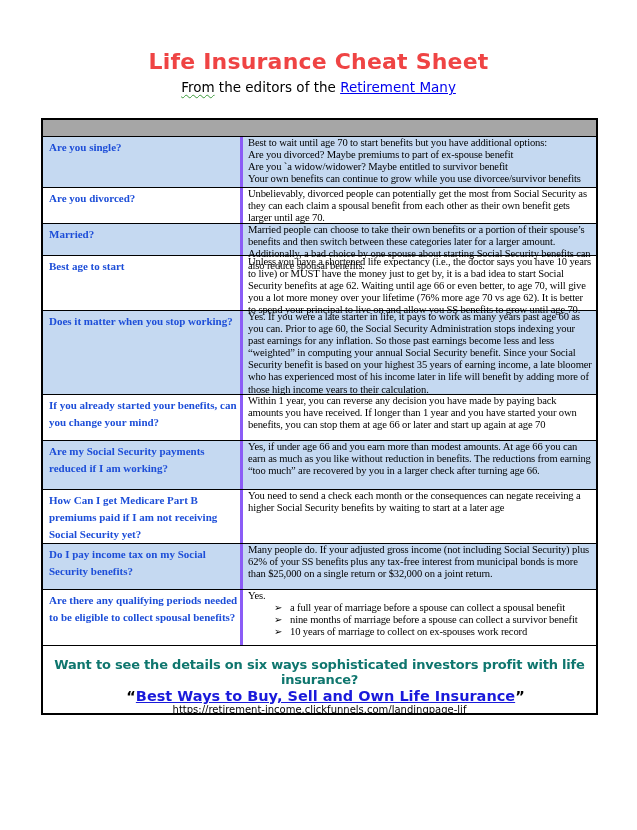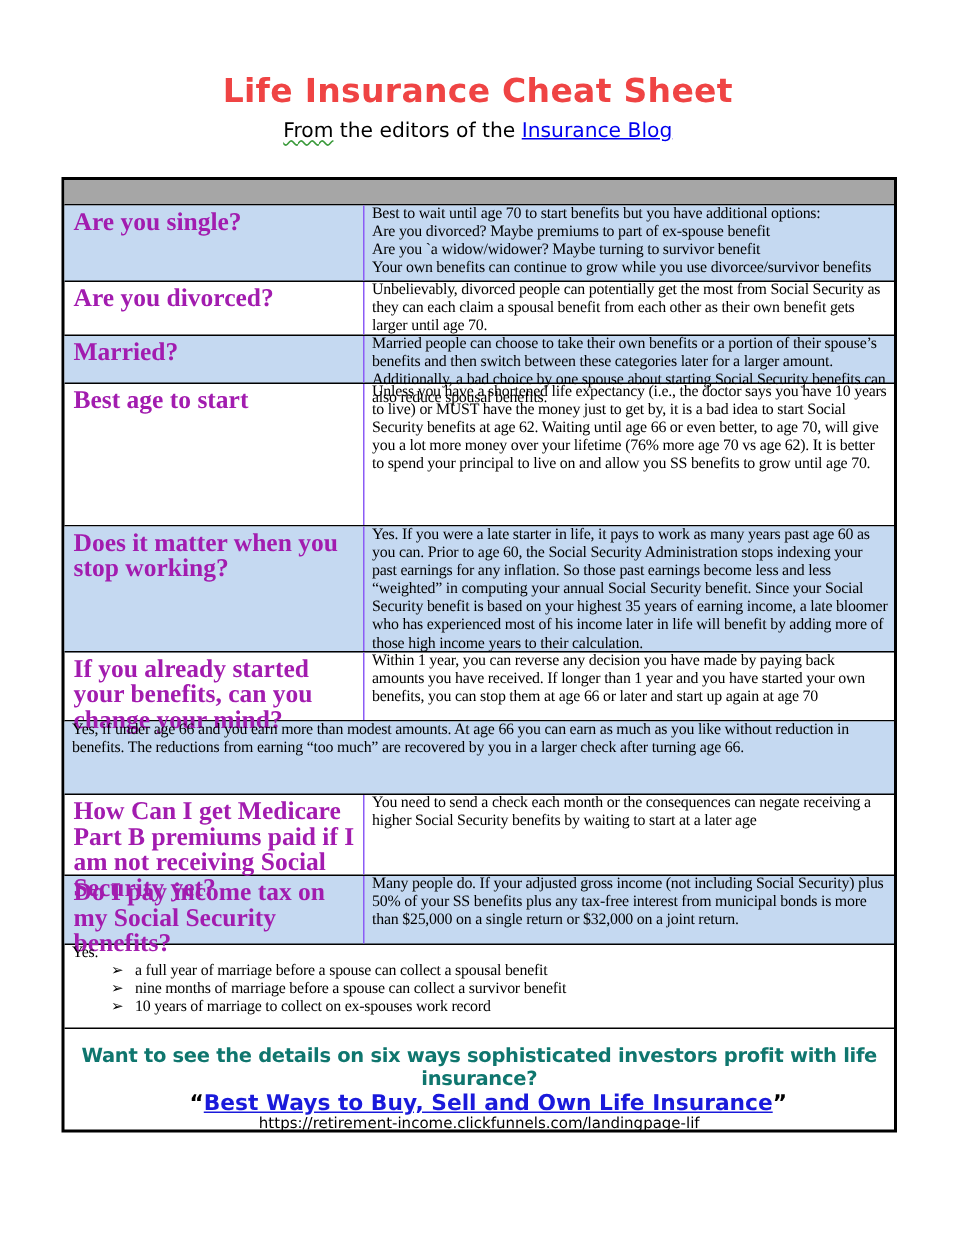--- a/index.html
+++ b/index.html
@@ -17,23 +17,23 @@
   .subtitle a { color: #0000ee; text-decoration: underline; }
   .sheet {
     position: absolute; left: 41px; top: 118px; width: 557px;
     border: 2px solid #000; box-sizing: border-box;
   }
   .header-band { height: 16px; background: #a6a6a6; border-bottom: 1px solid #000; }
   .row { display: flex; border-bottom: 1px solid #000; box-sizing: border-box; }
   .row.shade { background: #c5d9f1; }
   .row:last-child { border-bottom: 1px solid #000; }
   .q {
-    width: 200px; flex: 0 0 200px; border-right: 1px solid #8b5cf6; box-sizing: border-box;
+    width: 200px; flex: 0 0 200px; border-right: 3px solid #8b5cf6; box-sizing: border-box;
     padding: 2px 2px 0 6px;
-    font-family: "Liberation Serif", serif; font-weight: bold; font-size: 17px; line-height: 17px; color: #a21caf;
+    font-family: "Liberation Serif", serif; font-weight: bold; font-size: 11px; line-height: 17px; color: #1d4ed8;
   }
   .a {
     flex: 1; padding: 0 3px 0 5px; box-sizing: border-box;
     font-family: "Liberation Serif", serif; font-size: 10.6px; line-height: 12.1px; color: #000;
     letter-spacing: -0.15px;
   }
   .a p { margin: 0; }
   .a ul { margin: 0; padding-left: 26px; list-style: none; }
   .a li { position: relative; padding-left: 16px; }
   .a li .bullet { position: absolute; left: 0; top: 0; font-size: 10px; }
@@ -49,76 +49,78 @@
   .footer .linkline a { color: #1a1adb; text-decoration: underline; }
   .footer .url {
     font-family: "DejaVu Sans", sans-serif; font-size: 10px; color: #000; margin-top: 0px;
   }
 </style>
 </head>
 <body>
 
 <div class="title">Life Insurance Cheat Sheet</div>
 <div class="subtitle">
-  <span class="squiggle">From</span><span style="white-space:pre"> the editors of the </span><a href="#">Insurance Blog</a>
+  <span class="squiggle">From</span><span style="white-space:pre"> the editors of the </span><a href="#">Retirement Many</a>
 </div>
 
 <div class="sheet">
   <div class="header-band"></div>
 
   <div class="row shade" style="height:51px">
     <div class="q">Are you single?</div>
     <div class="a">
       <p>Best to wait until age 70 to start benefits but you have additional options:</p>
       <p>Are you divorced? Maybe premiums to part of ex-spouse benefit</p>
-      <p>Are you `a widow/widower? Maybe turning to  survivor benefit</p>
+      <p>Are you `a widow/widower? Maybe entitled to  survivor benefit</p>
       <p>Your own benefits can continue to grow while you use divorcee/survivor benefits</p>
     </div>
   </div>
 
   <div class="row" style="height:36px">
     <div class="q">Are you divorced?</div>
     <div class="a">Unbelievably, divorced people can potentially get the most from Social Security as they can each claim a spousal benefit from each other as their own benefit gets larger until age 70.</div>
   </div>
 
   <div class="row shade" style="height:32px">
     <div class="q">Married?</div>
     <div class="a">Married people can choose to take their own benefits or a portion of their spouse’s benefits and then switch between these categories later for a larger amount.  Additionally, a bad choice by one spouse about starting Social Security benefits can also reduce spousal benefits.</div>
   </div>
 
-  <div class="row" style="height:95px">
+  <div class="row" style="height:55px">
     <div class="q">Best age to start</div>
     <div class="a">Unless you have a shortened life expectancy (i.e., the doctor says you have 10 years to live) or MUST have the money just to get by, it is a bad idea to start Social Security benefits at age 62.  Waiting until age 66 or even better, to age 70, will give you a lot more money over your lifetime (76% more age 70 vs age 62). It is better to spend your principal to live on and allow you SS benefits to grow until age 70.</div>
   </div>
 
   <div class="row shade" style="height:84px">
     <div class="q">Does it matter when you stop working?</div>
     <div class="a">Yes. If you were a late starter in life, it pays to work as many years past age 60 as you can.  Prior to age 60, the Social Security Administration stops indexing your past earnings for any inflation.  So those past earnings become less and less “weighted” in computing your annual Social Security benefit.  Since your Social Security benefit is based on your highest 35 years of earning income, a late bloomer who has experienced most of his income later in life will benefit by adding more of those high income years to their calculation.</div>
   </div>
 
   <div class="row" style="height:46px">
     <div class="q">If you already started your benefits, can you change your mind?</div>
     <div class="a">Within 1 year, you can reverse any decision you have made by paying back amounts you have received.  If longer than 1 year and you have started your own benefits, you can stop them at age 66 or later and start up again at age 70</div>
   </div>
 
   <div class="row shade" style="height:49px">
+    <div class="q">Are my Social Security payments reduced if I am working?</div>
     <div class="a">Yes, if under age 66 and you earn more than modest amounts. At age 66 you can earn as much as you like without reduction in benefits. The reductions from earning “too much” are recovered by you in a larger check after turning age 66.</div>
   </div>
 
   <div class="row" style="height:54px">
     <div class="q">How Can I get Medicare Part B premiums paid if I am not receiving Social Security yet?</div>
     <div class="a">You need to send a check each month or the consequences can negate receiving a higher Social Security benefits by waiting to start at a later age</div>
   </div>
 
   <div class="row shade" style="height:46px">
     <div class="q">Do I pay income tax on my Social Security benefits?</div>
-    <div class="a">Many people do. If your adjusted gross income (not including Social Security) plus 50% of your SS benefits plus any tax-free interest from municipal bonds is more than $25,000 on a single return or $32,000 on a joint return.</div>
+    <div class="a">Many people do. If your adjusted gross income (not including Social Security) plus 62% of your SS benefits plus any tax-free interest from municipal bonds is more than $25,000 on a single return or $32,000 on a joint return.</div>
   </div>
 
   <div class="row" style="height:56px">
+    <div class="q">Are there any qualifying periods needed to be eligible to collect spousal benefits?</div>
     <div class="a">
       <p>Yes.</p>
       <ul>
         <li><span class="bullet">➢</span><span>a full year of marriage before a spouse can collect a spousal benefit</span></li>
         <li><span class="bullet">➢</span><span>nine months of marriage before a spouse can collect a survivor benefit</span></li>
         <li><span class="bullet">➢</span><span>10 years of marriage to collect on ex-spouses work record</span></li>
       </ul>
     </div>
   </div>
 

